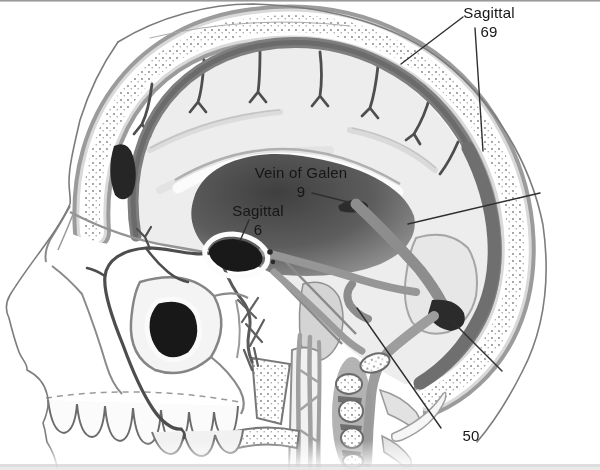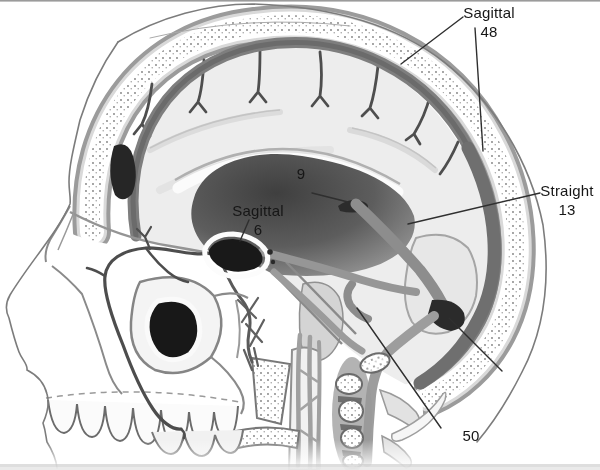--- a/index.html
+++ b/index.html
@@ -192,27 +192,24 @@
     </g>
 
     <rect x="0" y="440" width="600" height="30" fill="url(#gradFade)"></rect>
     <rect x="0" y="0" width="600" height="1.6" fill="#7a7a7a" opacity="0.75"></rect>
     <rect x="0" y="464" width="600" height="3" fill="#bdbdbd" opacity="0.5"></rect>
     <rect x="0" y="467" width="600" height="3" fill="#d6d6d6" opacity="0.5"></rect>
   </svg>
 
   <div class="label" style="left:439px;top:4px;width:100px;">
     <div class="label-name">Sagittal</div>
-    <div class="label-value">48</div>
-  </div>
-  <div class="label" style="left:535px;top:182px;width:64px;">
-    <div class="label-name">Straight</div>
-    <div class="label-value">13</div>
+    <div class="label-value">69</div>
   </div>
   <div class="label" style="left:236px;top:164px;width:130px;">
+    <div class="label-name">Vein of Galen</div>
     <div class="label-value">9</div>
   </div>
   <div class="label" style="left:203px;top:202px;width:110px;">
     <div class="label-name">Sagittal</div>
     <div class="label-value">6</div>
   </div>
   <div class="label" style="left:416px;top:426px;width:110px;">
     <div class="label-value">50</div>
   </div>
 </div>

